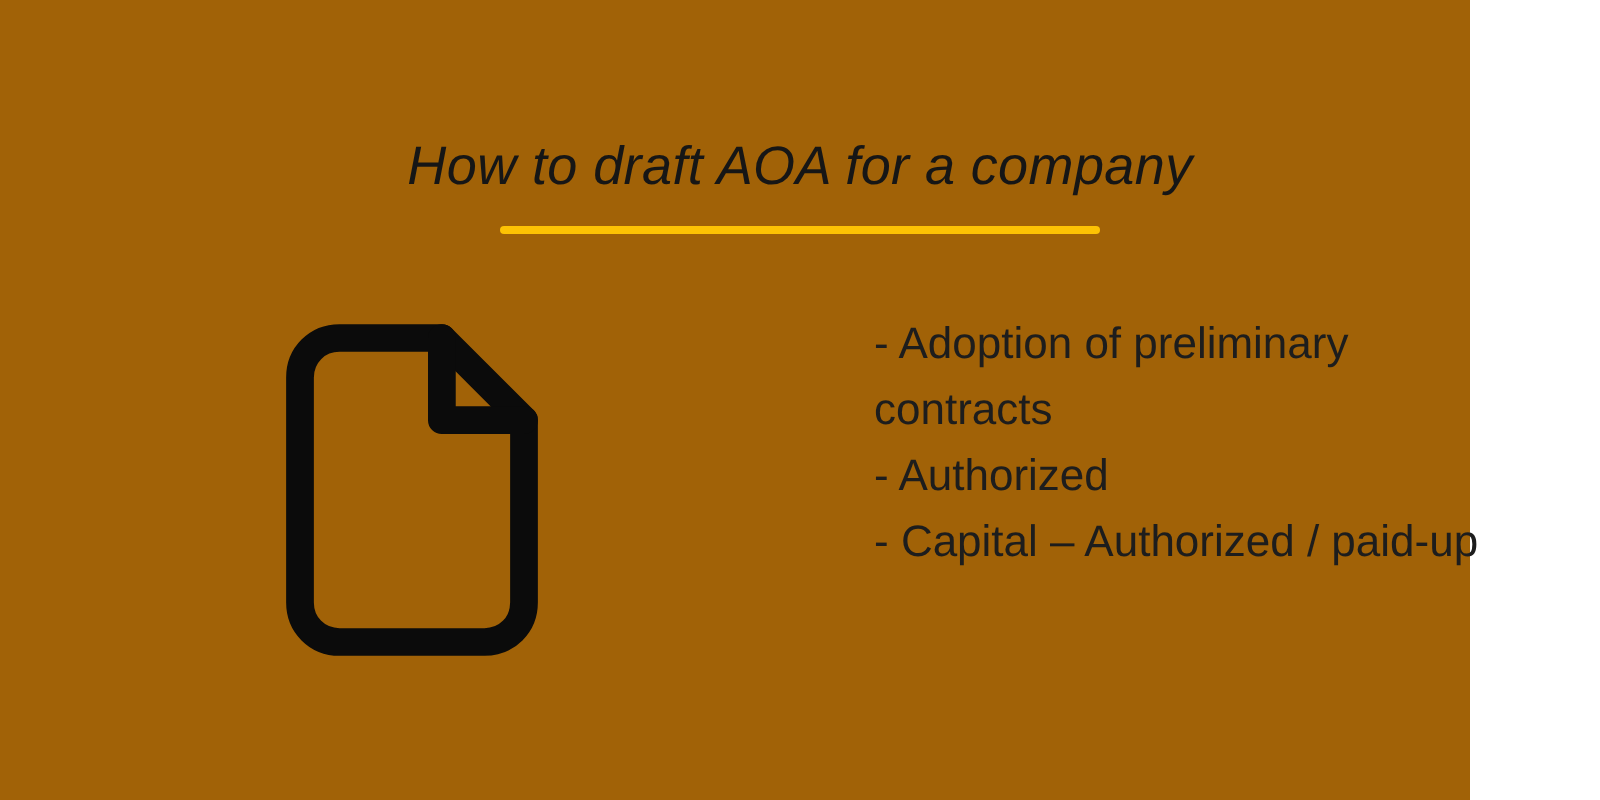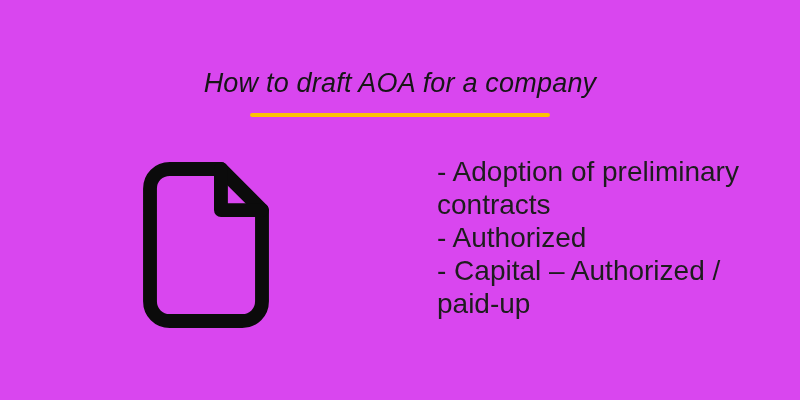--- a/index.html
+++ b/index.html
@@ -8,23 +8,23 @@
   }
   body {
     width: 800px;
     height: 400px;
     background: #ffffff;
     font-family: "Liberation Sans", sans-serif;
     overflow: hidden;
   }
   .slide {
     position: relative;
-    width: 800px;
+    width: 735px;
     height: 400px;
-    background: #d946ef;
+    background: #a16207;
   }
   .title {
     position: absolute;
     top: 66px;
     left: 0;
     width: 800px;
     text-align: center;
     font-style: italic;
     font-weight: 400;
     font-size: 27px;
@@ -47,21 +47,21 @@
     left: 142px;
     width: 128px;
     height: 168px;
   }
   .topics-list {
     position: absolute;
     top: 155px;
     left: 437px;
     width: 330px;
     color: #1d1d1d;
-    font-size: 28px;
+    font-size: 22px;
     line-height: 33px;
     font-weight: 400;
   }
   .list-item {
     white-space: normal;
     word-break: normal;
   }
 </style>
 </head>
 <body>

